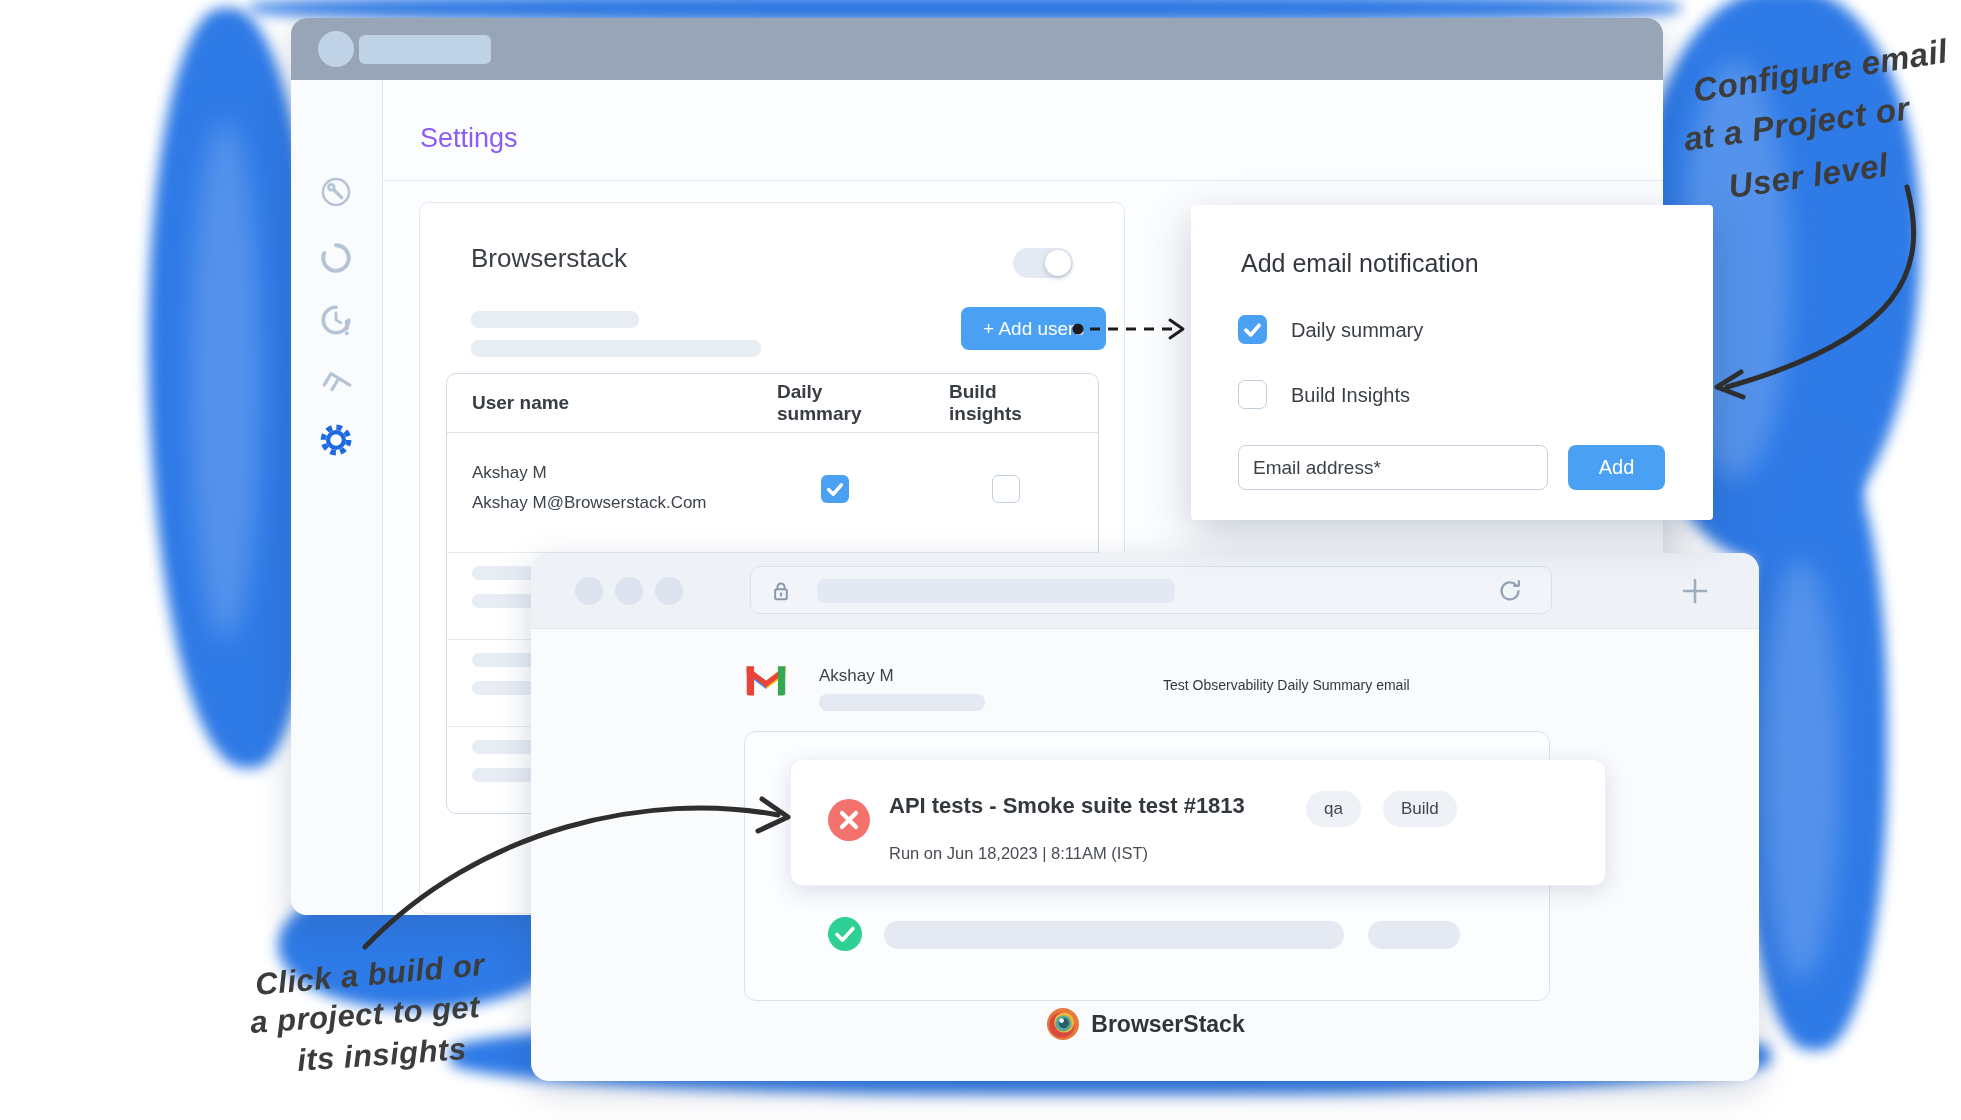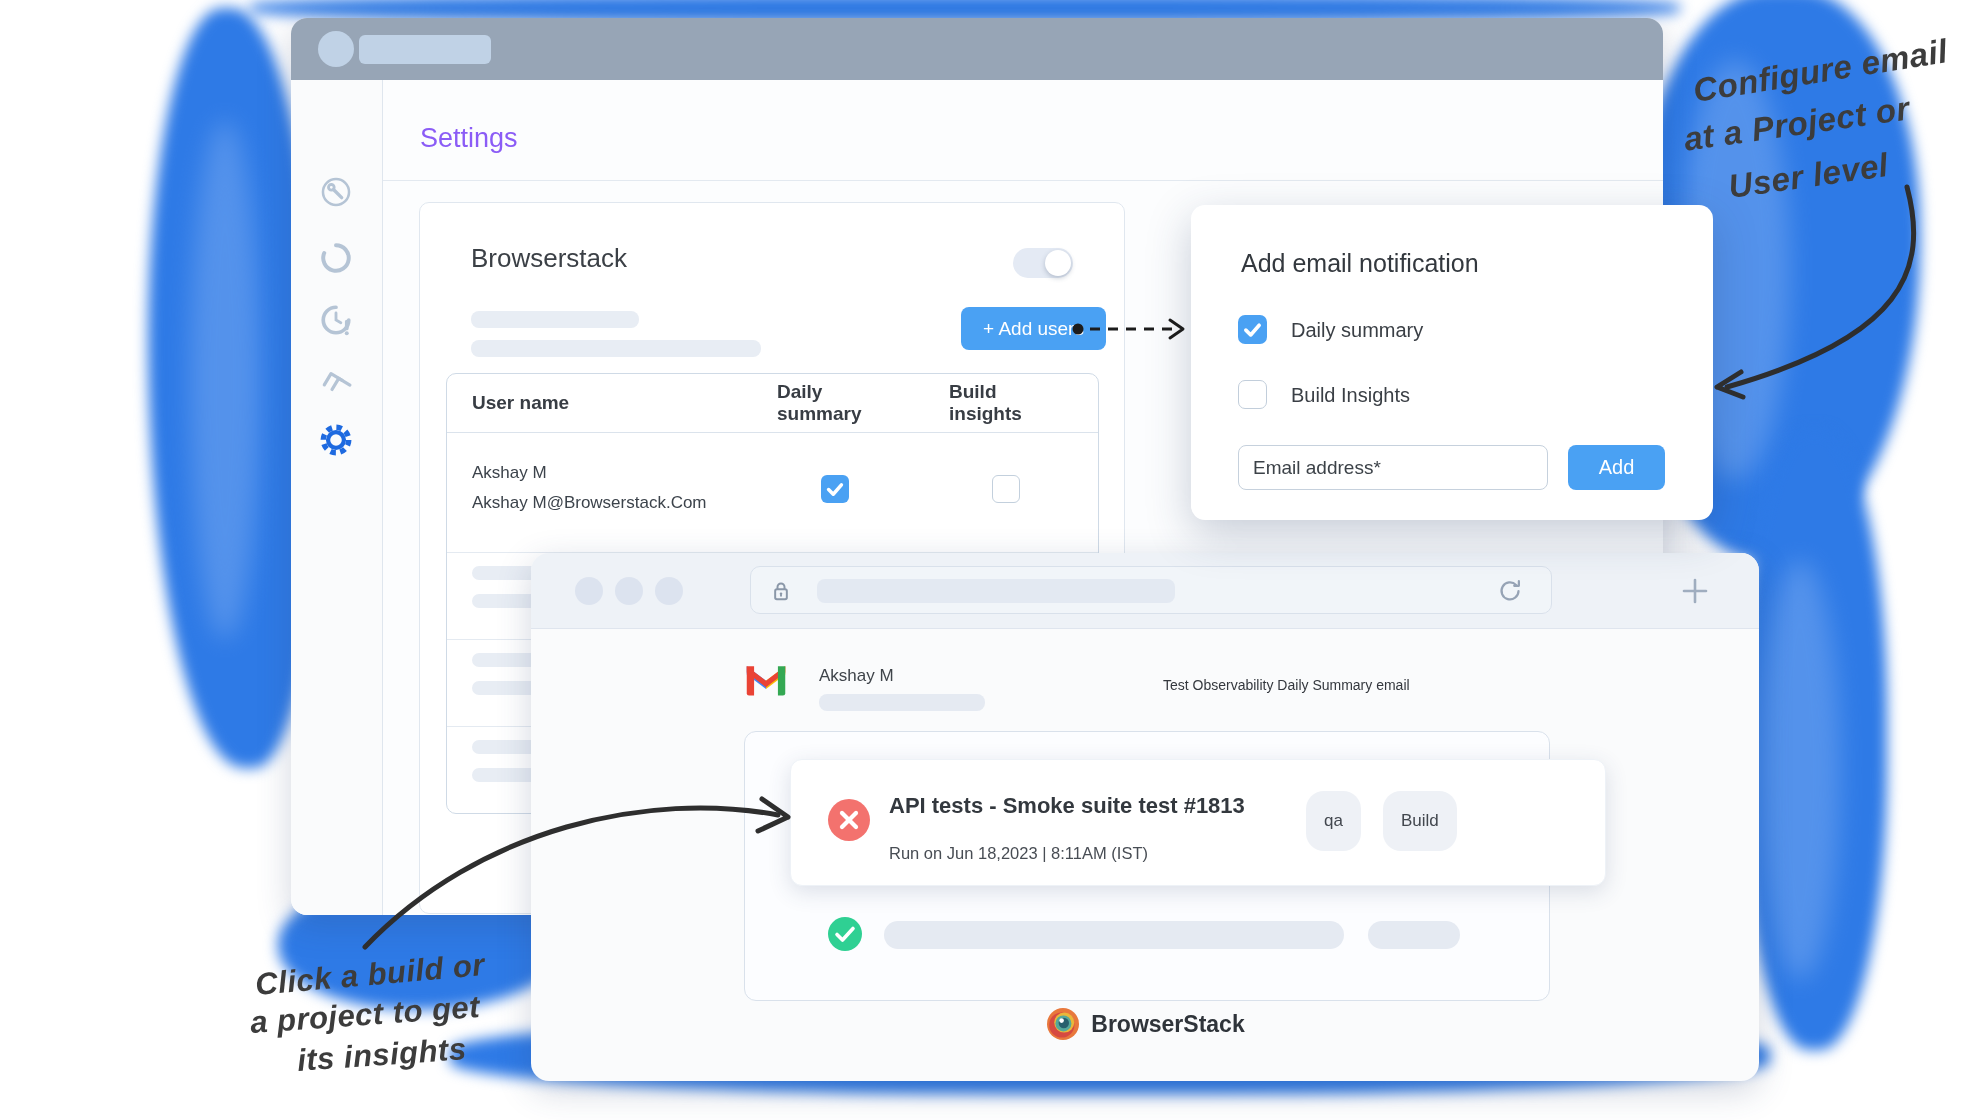--- a/index.html
+++ b/index.html
@@ -38,21 +38,21 @@
               border:1px solid #cfdae6;border-radius:10px;background:#fff;}
   .th{position:absolute;top:0;height:58px;display:flex;align-items:center;font-size:19px;color:#383d44;font-weight:bold;}
   #thead-divider{position:absolute;left:0;right:0;top:58px;height:1px;background:#dbe3ec;}
   .row-divider{position:absolute;left:0;right:0;height:1px;background:#e4eaf1;}
   #user-cell{position:absolute;left:25px;top:84px;font-size:17px;line-height:30px;color:#3c434b;}
   .cbx{position:absolute;width:28px;height:28px;border-radius:6px;}
   .cbx.on{background:#4aa1f3;}
   .cbx.off{background:#fff;border:1.5px solid #c3d0dd;box-sizing:border-box;}
 
   
-  #popup{position:absolute;left:1191px;top:205px;width:522px;height:315px;background:#fff;border-radius:14px;
+  #popup{position:absolute;left:1191px;top:205px;width:522px;height:315px;background:#fff;border-radius:4px;
          box-shadow:0 14px 44px rgba(40,60,100,.25);z-index:3;}
   #popup-title{position:absolute;left:50px;top:44px;font-size:25px;color:#33383e;}
   .pop-cbx{position:absolute;left:47px;width:29px;height:29px;border-radius:7px;}
   .pop-label{position:absolute;left:100px;font-size:20px;color:#3a3f45;}
   #email-input{position:absolute;left:47px;top:240px;width:310px;height:45px;border:1.5px solid #c6d1dd;border-radius:8px;
                box-sizing:border-box;padding:0 14px;font-size:19px;font-family:"Liberation Sans",sans-serif;color:#3c4248;background:#fff;outline:none;}
   #email-input::placeholder{color:#3c4248;opacity:1;}
   #popup-add-btn{position:absolute;left:377px;top:240px;width:97px;height:45px;border-radius:8px;background:#4aa1f3;
                  color:#fff;font-size:20px;display:flex;align-items:center;justify-content:center;}
 
@@ -64,21 +64,21 @@
           background:#f1f5f9;box-sizing:border-box;}
   #url-skel{left:66px;top:12px;width:358px;height:24px;background:#e3e9f2;}
   #sender-name{position:absolute;left:288px;top:113px;font-size:17px;color:#3f444a;}
   #sender-skel{left:288px;top:141px;width:166px;height:17px;background:#e5eaf2;}
   #subject{position:absolute;left:632px;top:124px;font-size:14px;color:#34383e;}
   #email-body{position:absolute;left:213px;top:178px;width:804px;height:268px;border:1px solid #d9e1eb;border-radius:12px;background:#fcfdff;}
   #build-card{position:absolute;left:259px;top:206px;width:814px;height:125px;background:#fff;border:1px solid #eef2f7;
               border-radius:12px;box-shadow:0 6px 22px rgba(50,70,110,.16);}
   #build-title{position:absolute;left:98px;top:33px;font-size:22px;font-weight:bold;color:#33383e;}
   .pill{position:absolute;top:31px;height:36px;border-radius:18px;background:#eef1f6;color:#42474e;font-size:17px;
-        display:flex;align-items:center;justify-content:center;padding:12px 18px;}
+        display:flex;align-items:center;justify-content:center;padding:0 18px;}
   #run-line{position:absolute;left:98px;top:84px;font-size:16.5px;color:#484d54;}
   #brand-row{position:absolute;left:0;right:0;top:453px;display:flex;align-items:center;justify-content:center;gap:10px;}
   #brand-text{font-size:23px;font-weight:bold;color:#2f343a;}
 
   
   .hand{position:absolute;z-index:4;color:#3c3c3c;font-weight:600;font-style:italic;letter-spacing:.5px;white-space:nowrap;}
   svg.arrow{position:absolute;z-index:4;overflow:visible;}
   #dashed-arrow{position:absolute;left:1068px;top:311px;z-index:4;}
 </style>
 </head>

